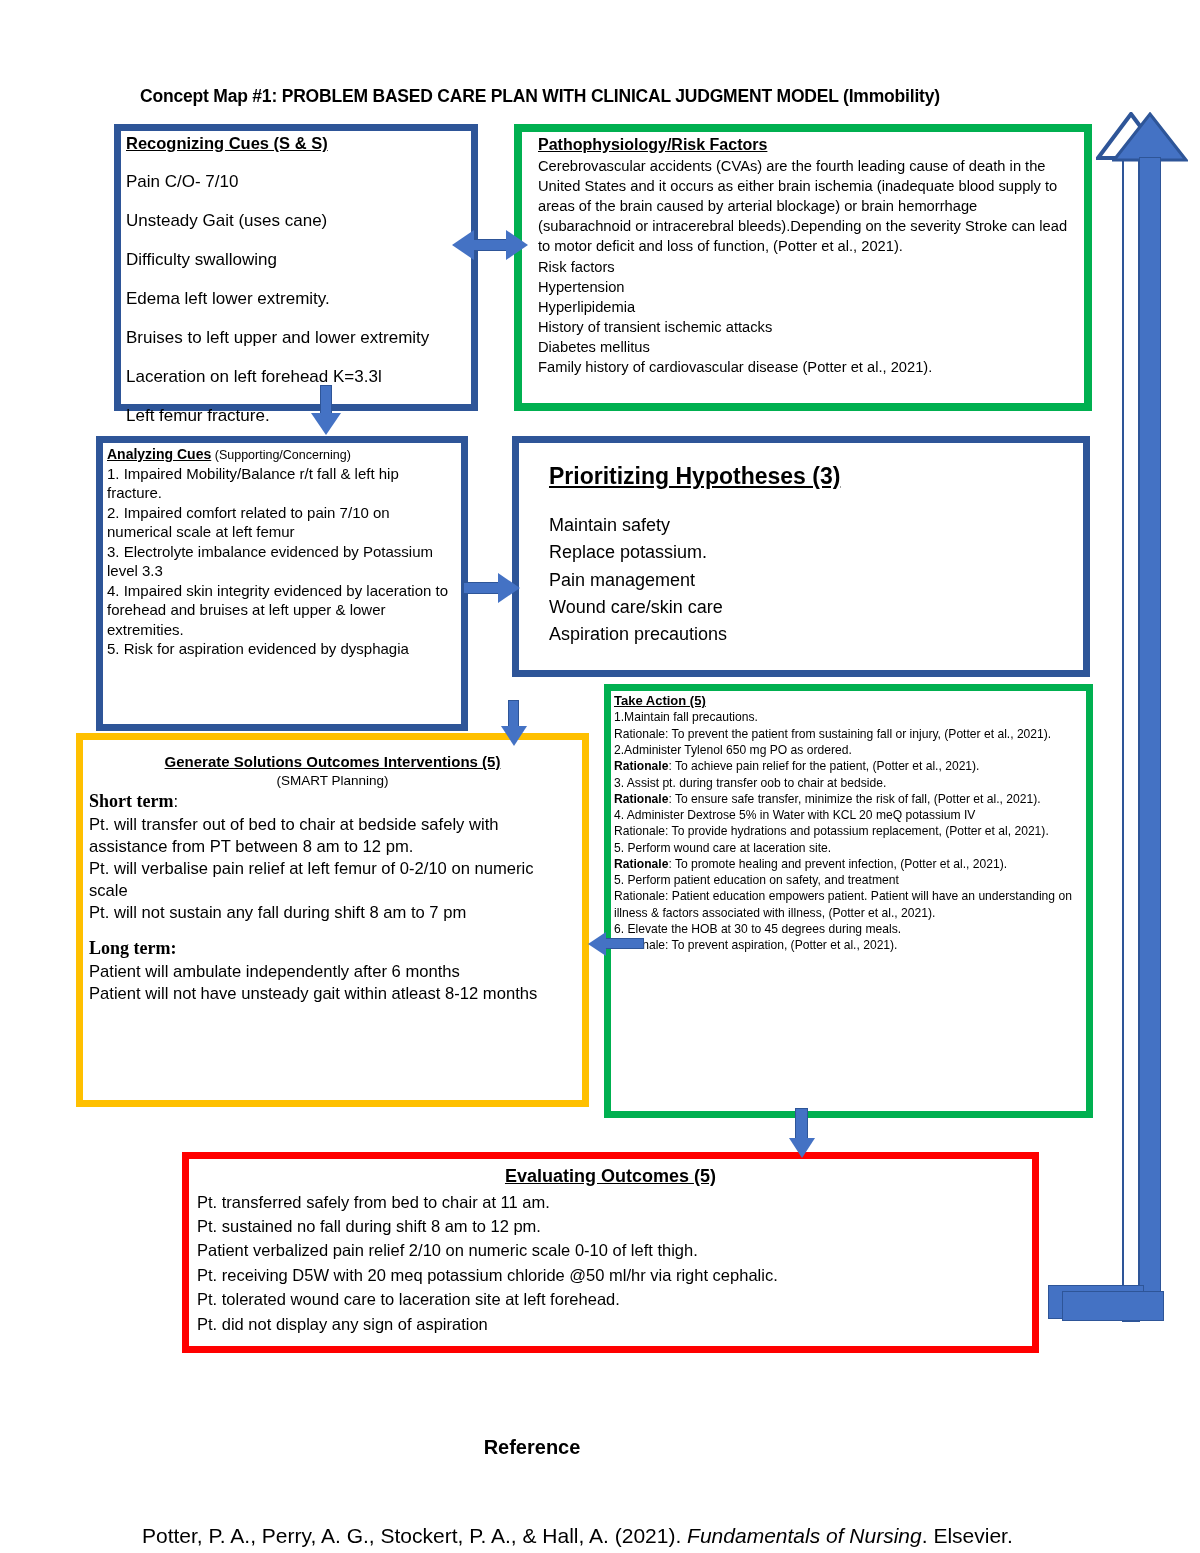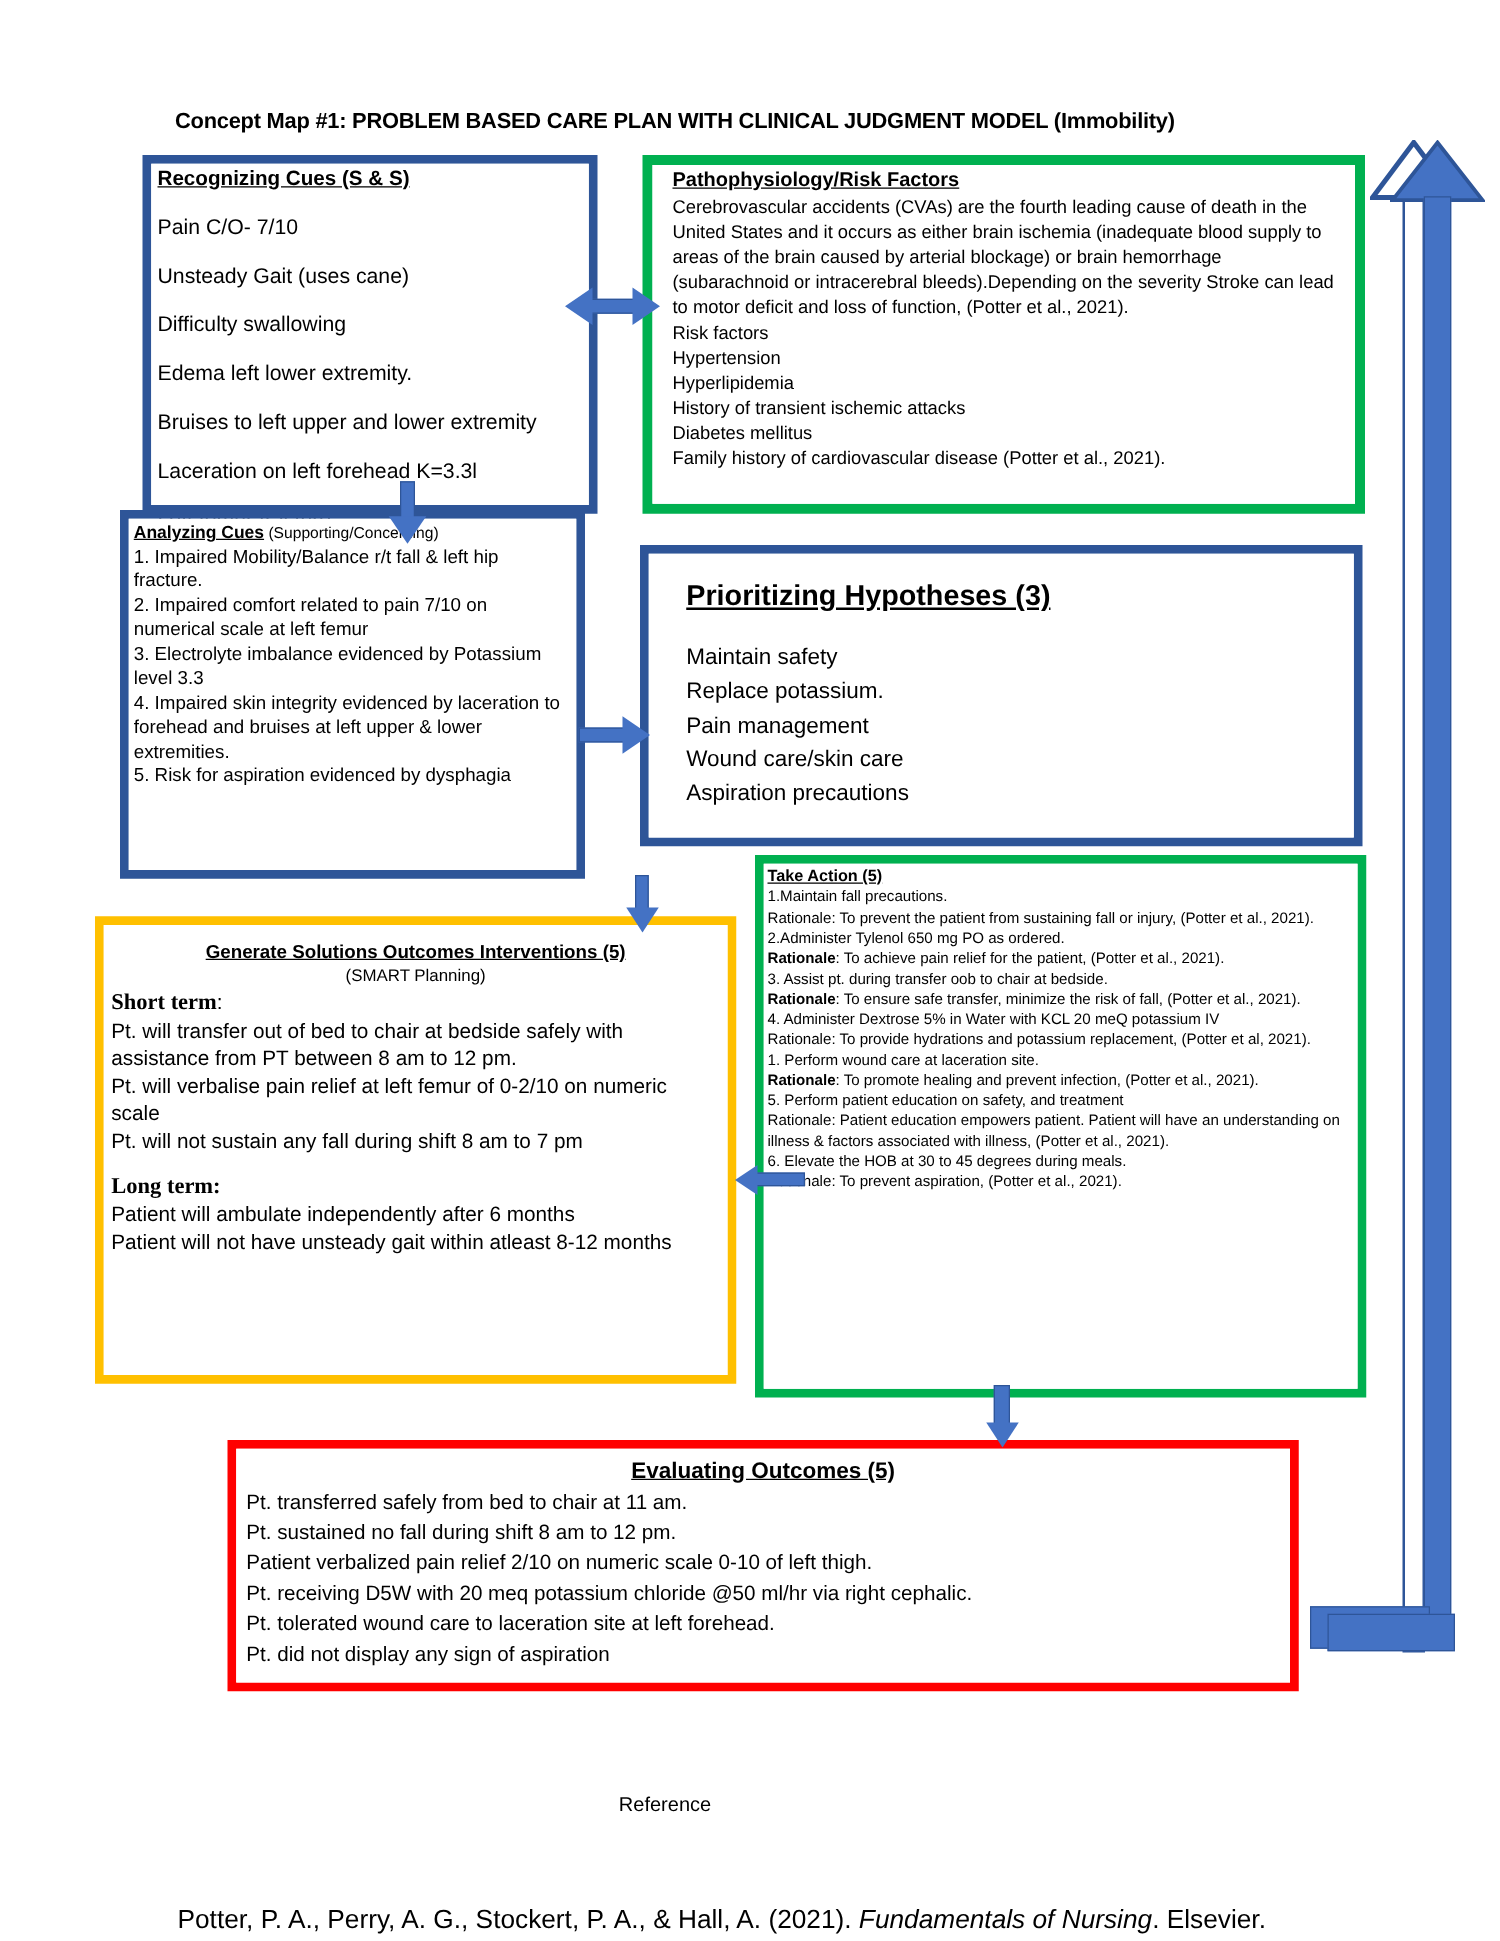--- a/index.html
+++ b/index.html
@@ -39,21 +39,21 @@
   #box-patho {
     left:514px; top:124px; width:578px; height:287px;
     border:8px solid #00b050;
   }
   #box-patho .inner { font-size:14.7px; line-height:1.37; padding:2px 16px; }
   #box-patho .hdr { font-size:16px; }
   #box-patho p { margin:0; }
 
   
   #box-analyzing-cues {
-    left:96px; top:408px; width:372px; height:295px;
+    left:96px; top:436px; width:372px; height:295px;
     border:7px solid #2e5598;
   }
   #box-analyzing-cues .inner { font-size:15px; line-height:1.30; padding:1px 4px; }
   #box-analyzing-cues .hdr { font-size:14px; }
   #box-analyzing-cues .sub { font-size:12.5px; }
   #box-analyzing-cues p { margin:0; }
 
   
   #box-hypotheses {
     left:512px; top:436px; width:578px; height:241px;
@@ -91,21 +91,21 @@
   #box-evaluating {
     left:182px; top:1152px; width:857px; height:201px;
     border:7px solid #ff0000;
   }
   #box-evaluating .inner { font-size:16.5px; line-height:1.48; padding:4px 8px; }
   #box-evaluating .ctr { text-align:center; }
   #box-evaluating .hdr { font-size:18px; }
   #box-evaluating p { margin:0; }
 
   
-  .ref-title { position:absolute; left:0; top:1436px; width:1064px; text-align:center; font-size:16px; }
+  .ref-title { position:absolute; left:0; top:1436px; width:1064px; text-align:center; font-size:20px;font-weight:bold; }
   .ref-body  { position:absolute; left:142px; top:1524px; width:1000px; font-size:21px; }
   .ref-body i { font-style:italic; }
 
   
   .arrow { position:absolute; }
   .shaft { position:absolute; background:#4472c4; border:1px solid #2e5598; }
   .head  { position:absolute; width:0; height:0; }
   .head-right { border-top:15px solid transparent; border-bottom:15px solid transparent; border-left:22px solid #4472c4; }
   .head-left  { border-top:15px solid transparent; border-bottom:15px solid transparent; border-right:22px solid #4472c4; }
   .head-down  { border-left:15px solid transparent; border-right:15px solid transparent; border-top:22px solid #4472c4; }
@@ -182,21 +182,21 @@
       <div class="hdr">Take Action (5)</div>
       <div id="ta-list">
           <p>1.Maintain fall precautions.</p>
           <p><span>Rationale</span><span>: To prevent the patient from sustaining fall or injury, (Potter et al., 2021).</span></p>
           <p>2.Administer Tylenol 650 mg PO as ordered.</p>
           <p><span class="rat">Rationale</span><span>: To achieve pain relief for the patient, (Potter et al., 2021).</span></p>
           <p>3. Assist pt. during transfer oob to chair at bedside.</p>
           <p><span class="rat">Rationale</span><span>: To ensure safe transfer, minimize the risk of fall, (Potter et al., 2021).</span></p>
           <p>4. Administer  Dextrose 5%  in Water with KCL 20 meQ potassium IV</p>
           <p><span>Rationale</span><span>: To provide hydrations and potassium replacement, (Potter et al, 2021).</span></p>
-          <p>1. Perform wound care at laceration site.</p>
+          <p>5. Perform wound care at laceration site.</p>
           <p><span class="rat">Rationale</span><span>: To promote healing and prevent infection, (Potter et al., 2021).</span></p>
           <p>5.  Perform patient education on safety, and treatment</p>
           <p><span>Rationale</span><span>: Patient education empowers patient. Patient will have an understanding on illness &amp; factors associated with illness, (Potter et al., 2021).</span></p>
           <p>6. Elevate the HOB at 30 to 45 degrees during meals.</p>
           <p><span>Rationale</span><span>: To prevent aspiration, (Potter et al., 2021).</span></p>
         </div>
     </div>
   </div>
 
   <div class="box" id="box-solutions">

